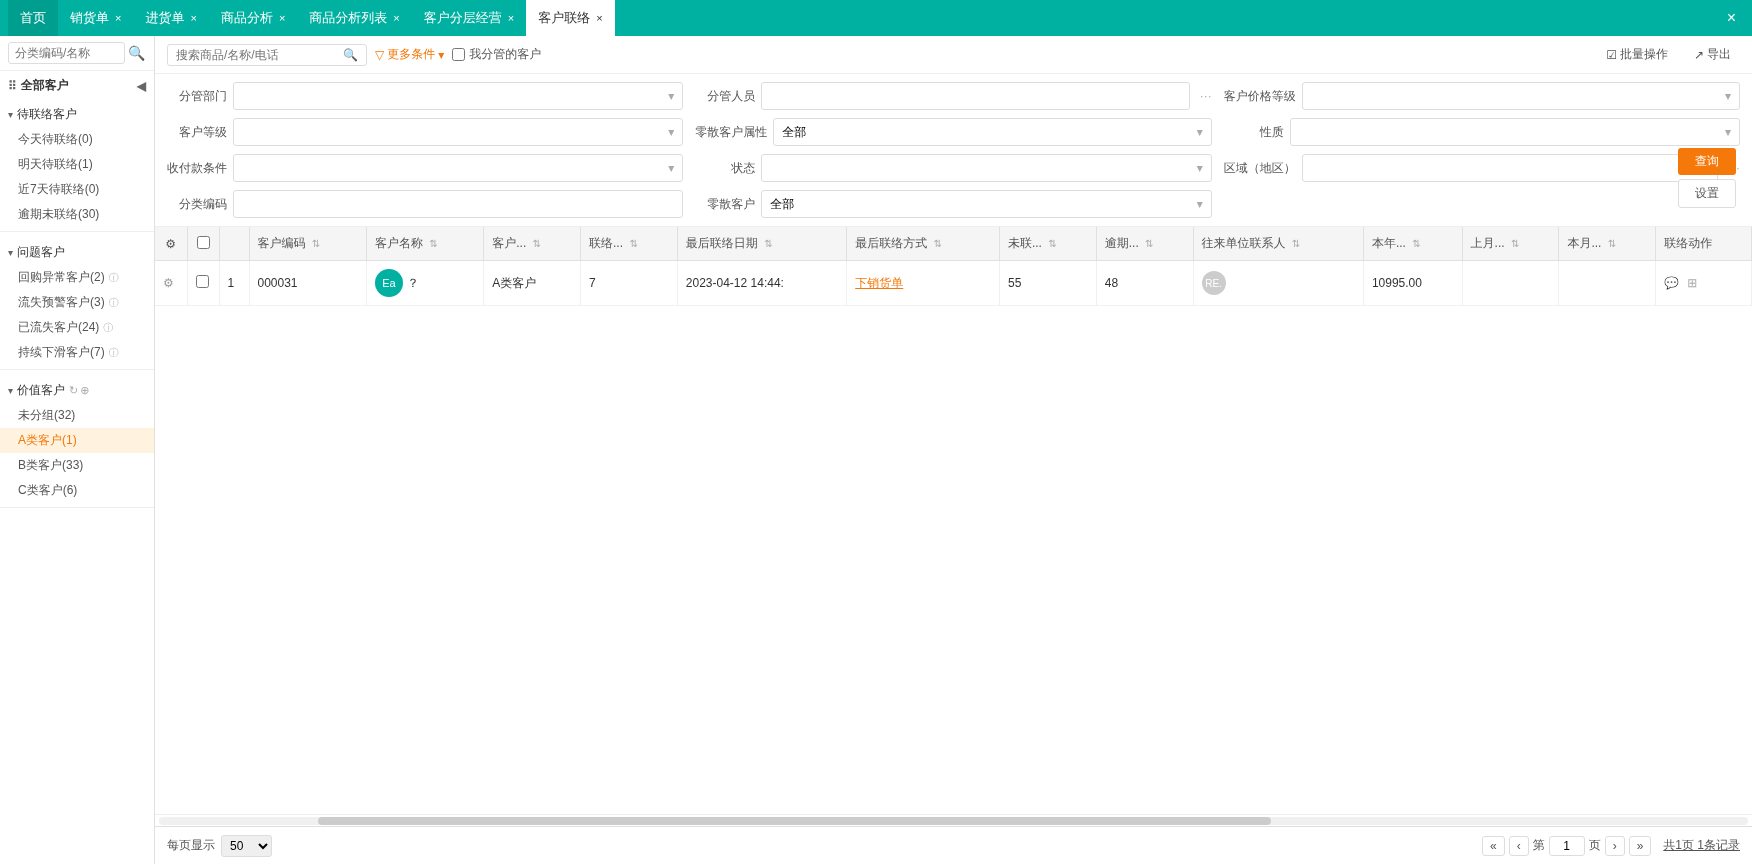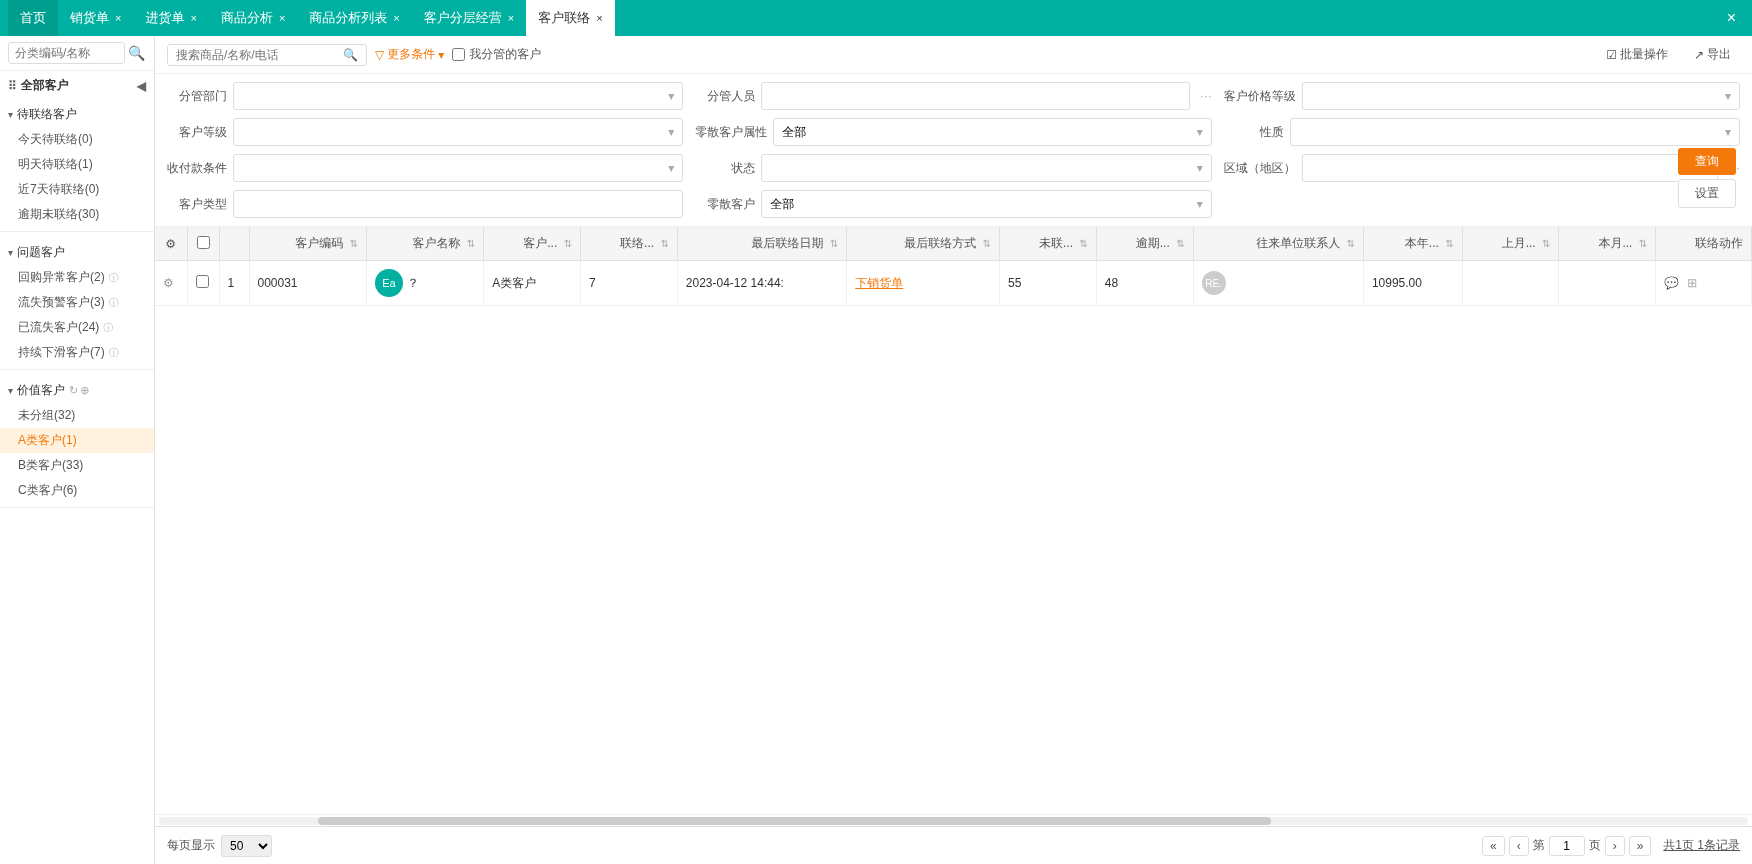--- a/index.html
+++ b/index.html
@@ -136,21 +136,21 @@
 
     
     .table-container {
       flex: 1; overflow: auto; background: #fff; margin: 0;
     }
     table {
       width: 100%; border-collapse: collapse; font-size: 12px;
     }
     thead tr { background: #f5f5f5; border-bottom: 1px solid #e0e0e0; }
     thead th {
-      padding: 8px 8px; text-align: right; color: #555;
+      padding: 8px 8px; text-align: left; color: #555;
       border-right: 1px solid #e0e0e0; white-space: nowrap;
       font-weight: 500; position: relative;
     }
     thead th .col-sort { color: #aaa; margin-left: 3px; font-size: 10px; }
     tbody tr { border-bottom: 1px solid #f0f0f0; }
     tbody td {
       padding: 8px 8px; color: #333; border-right: 1px solid #f0f0f0;
       white-space: nowrap;
     }
     .td-link { color: #f5780a; text-decoration: underline; cursor: pointer; }
@@ -394,21 +394,21 @@
       </div>
 
       <div class="filter-row">
         <span class="filter-label">区域（地区）</span>
         <div class="filter-select" style="flex:1;">
           <span></span>
         </div>
         <span class="filter-dots">···</span>
       </div>
       <div class="filter-row">
-        <span class="filter-label">客户类型</span>
+        <span class="filter-label">分类编码</span>
         <input class="filter-input" type="text" style="">
       </div>
       <div class="filter-row">
         <span class="filter-label">零散客户</span>
         <div class="filter-select">
           <span>全部</span>
           <span class="caret">▾</span>
         </div>
       </div>
     </div>

